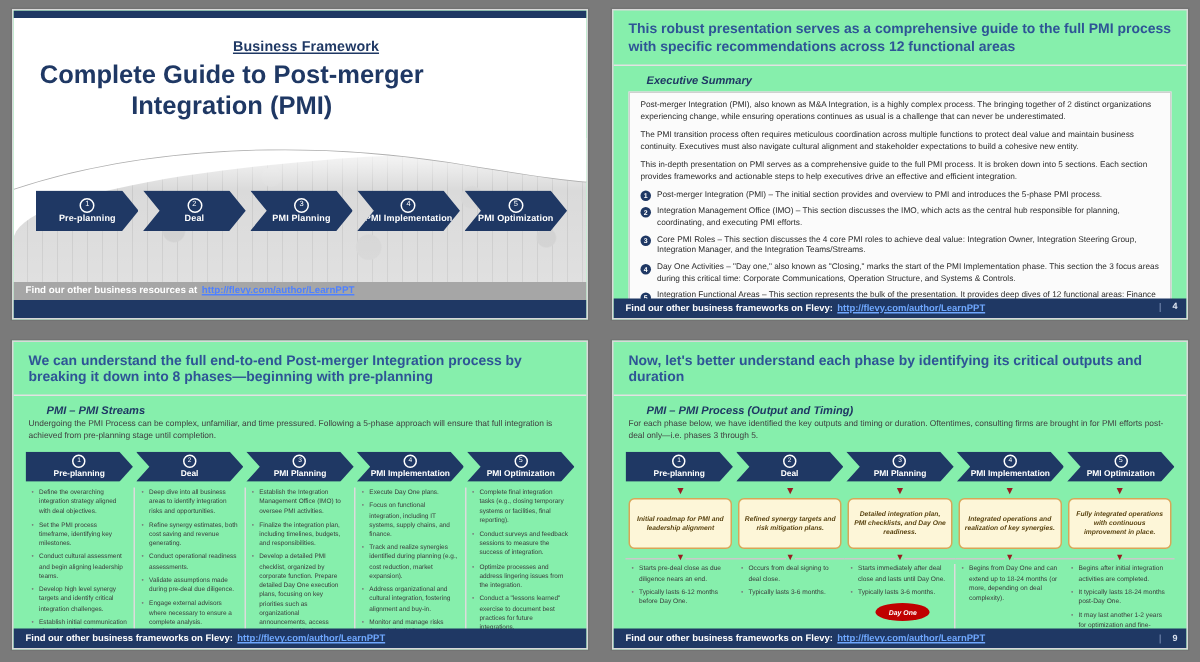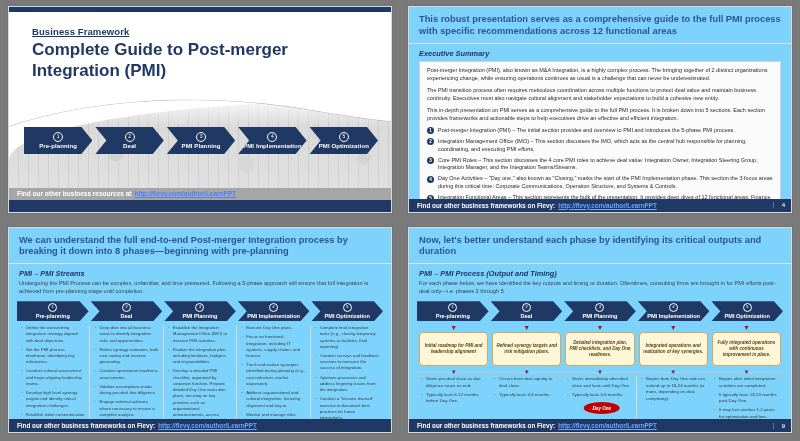--- a/index.html
+++ b/index.html
@@ -1,57 +1,57 @@
 <!DOCTYPE html>
 <html><head>
 <meta charset="utf-8">
 <style>
   html,body{margin:0;padding:0;background:#7a7a7a;}
   body{width:800px;height:441px;overflow:hidden;font-family:"Liberation Sans",sans-serif;}
   .grid{display:grid;grid-template-columns:400px 400px;grid-template-rows:220.5px 220.5px;width:800px;height:441px;}
   .cell{box-sizing:border-box;padding:6px 8px 8px 8px;display:flex;}
-  .slide{position:relative;background:#7dd3fc;width:100%;height:100%;box-sizing:border-box;
+  .slide{position:relative;background:#86efac;width:100%;height:100%;box-sizing:border-box;
          border:1px solid #d9d9d9;overflow:hidden;box-shadow:0 0 0 1px rgba(0,0,0,.05);}
   
   .cover-topbar{height:5px;background:#1F3864;}
   .cover-body{position:relative;height:calc(100% - 5px);background:#ffffff;overflow:hidden;}
   .puzzle{position:absolute;left:0;right:0;bottom:22px;top:44%;
      background:
       radial-gradient(circle at 12% 30%, #d4d4d4 6px, transparent 7px),
       radial-gradient(circle at 28% 60%, #c9c9c9 7px, transparent 8px),
       radial-gradient(circle at 45% 20%, #d8d8d8 6px, transparent 7px),
       radial-gradient(circle at 62% 72%, #cfcfcf 8px, transparent 9px),
       radial-gradient(circle at 80% 35%, #d2d2d2 7px, transparent 8px),
       radial-gradient(circle at 93% 65%, #cacaca 6px, transparent 7px),
       repeating-linear-gradient(90deg,#d6d6d6 0 9px,#c4c4c4 9px 10px),
       repeating-linear-gradient(0deg,rgba(255,255,255,.55) 0 9px,rgba(150,150,150,.35) 9px 10px);
      border-top-left-radius:100% 60px;}
   .puzzle:after{content:"";position:absolute;inset:0;
      background:linear-gradient(180deg,rgba(255,255,255,.85),rgba(255,255,255,.1) 30%,rgba(255,255,255,.25));}
   .cover-wave{position:absolute;left:0;right:0;top:40%;height:40px;}
-  .cover-txt{position:relative;padding:14px 0 0 23px;z-index:3;}
+  .cover-txt{position:relative;padding:14px 0 0 8px;z-index:3;text-align:center;}
   .eyebrow{font-size:9.5px;font-weight:bold;color:#1F3864;text-decoration:underline;letter-spacing:.1px;}
   .cover-h1{font-size:17px;line-height:1.22;font-weight:bold;color:#1F3864;margin-top:3px;max-width:275px;}
   .chevrow{position:absolute;left:15px;right:10px;top:115px;display:flex;z-index:4;}
   .chev{position:relative;flex:1;height:27px;background:#1F3864;color:#fff;
         clip-path:polygon(0 0,calc(100% - 11px) 0,100% 50%,calc(100% - 11px) 100%,0 100%,11px 50%);
         display:flex;flex-direction:column;align-items:center;justify-content:center;margin-right:3px;}
   .chev:first-child{clip-path:polygon(0 0,calc(100% - 11px) 0,100% 50%,calc(100% - 11px) 100%,0 100%);}
   .chev .num{width:8px;height:8px;border-radius:50%;border:1px solid #fff;font-size:5px;line-height:7px;
              text-align:center;margin-bottom:1px;}
   .chev .lbl{font-size:6px;font-weight:bold;letter-spacing:.1px;white-space:nowrap;}
   .cover-foot{position:absolute;left:0;right:0;bottom:12px;height:12px;background:#a6a6a6;
               display:flex;align-items:center;padding-left:8px;z-index:5;}
   .cover-foot span{font-size:6.5px;font-weight:bold;color:#ffffff;}
   .cover-foot a{font-size:6.5px;font-weight:bold;color:#4f81ff;text-decoration:underline;margin-left:3px;}
   .cover-bluebar{position:absolute;left:0;right:0;bottom:0;height:12px;background:#1F3864;z-index:5;}
   
   .s-title{color:#2E5496;font-size:9.3px;font-weight:bold;line-height:1.28;padding:7px 10px 5px 10px;
            border-bottom:1px solid #e2e2e2;}
-  .s-sub{color:#1F3864;font-size:7.4px;font-weight:bold;font-style:italic;padding:5px 10px 0 10px;}
+  .s-sub{color:#1F3864;font-size:7.4px;font-weight:bold;font-style:italic;padding:5px 10px 0 10px;margin-left:12px;}
   .s-lead{color:#404040;font-size:5.6px;line-height:1.42;padding:2px 10px 0 10px;}
   .s-foot{position:absolute;left:0;right:0;bottom:0;height:13px;background:#1F3864;display:flex;
           align-items:center;padding-left:8px;}
   .s-foot span{font-size:6.3px;font-weight:bold;color:#ffffff;}
   .s-foot a{font-size:6.3px;font-weight:bold;color:#6fa8ff;text-decoration:underline;margin-left:3px;}
   .s-foot .pg{margin-left:auto;margin-right:6px;font-size:6px;color:#dfe6f2;border-left:1px solid #5b7199;padding-left:8px;}
   
   .exbox{margin:3px 10px 0 10px;border:1px solid #d0d0d0;background:#fbfbfb;padding:5px 7px;}
   .exbox p{margin:0 0 4px 0;font-size:5.5px;line-height:1.45;color:#2b2b2b;}
   .exlist{list-style:none;margin:1px 0 0 0;padding:0;}

